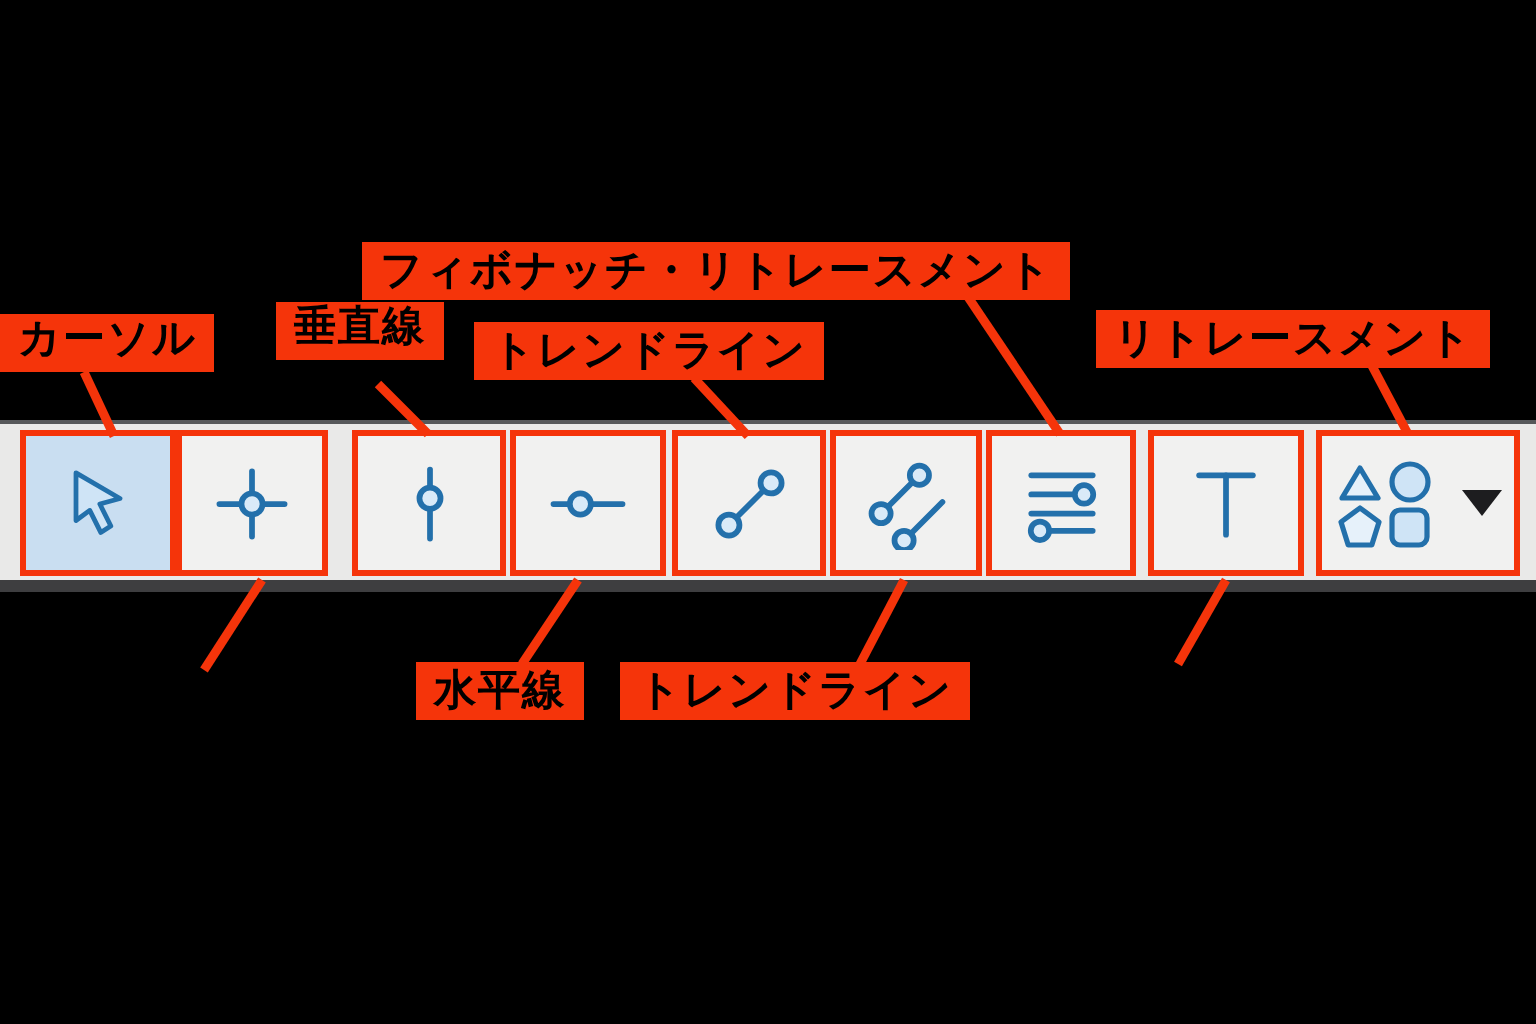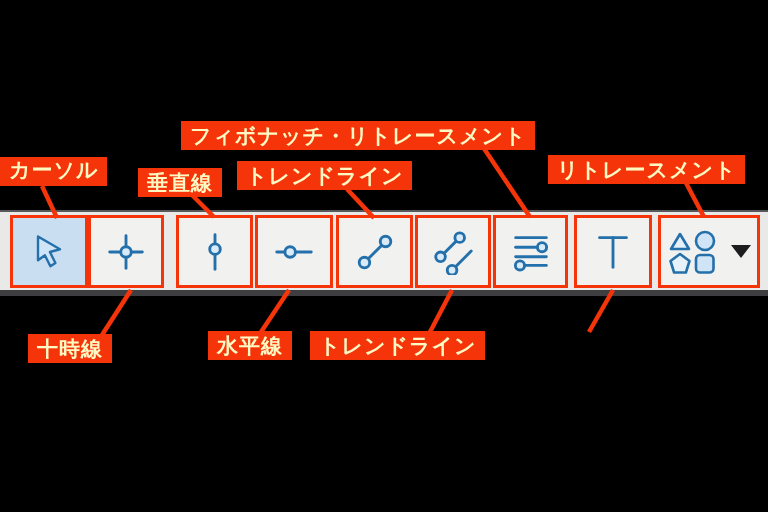--- a/index.html
+++ b/index.html
@@ -24,21 +24,21 @@
   .icon-circle{stroke:#2370ab;stroke-width:3;fill:#d9eaf8;}
   .icon-shape{stroke:#2370ab;stroke-width:2.6;fill:#cfe4f6;stroke-linejoin:round;}
   .icon-shape-light{stroke:#2370ab;stroke-width:2.6;fill:#e6f1fa;stroke-linejoin:round;}
   .caret{
     width:0;height:0;margin-left:10px;
     border-left:10px solid transparent;border-right:10px solid transparent;
     border-top:13px solid #1d1d1f;
   }
   
   .ann-label{
-    position:absolute;background:#f5340a;color:#fef9c3;
+    position:absolute;background:#f5340a;color:#000000;
     font-weight:bold;font-size:21px;line-height:21px;letter-spacing:1px;
     padding:4px 9px;white-space:nowrap;
   }
   #connectors{position:absolute;left:0;top:0;width:768px;height:512px;pointer-events:none;}
   #connectors line{stroke:#f5340a;stroke-width:4.5;}
 </style>
 </head>
 <body>
 
 <div id="canvas">
@@ -125,22 +125,21 @@
     <line x1="347" y1="189" x2="374" y2="218"></line>
     <line x1="483" y1="147" x2="530" y2="217"></line>
     <line x1="685" y1="181" x2="704" y2="217"></line>
     <line x1="102" y1="335" x2="131" y2="290"></line>
     <line x1="261" y1="332" x2="289" y2="290"></line>
     <line x1="430" y1="332" x2="452" y2="290"></line>
     <line x1="589" y1="332" x2="613" y2="290"></line>
   </svg>
 
   <div class="ann-label" style="left:0;top:157px;font-family:Liberation Mono, monospace;">カーソル</div>
-  <div class="ann-label" style="left:138px;top:168px;">垂直線</div>
+  <div class="ann-label" style="left:138px;top:151px;font-family:Liberation Mono, monospace;">垂直線</div>
   <div class="ann-label" style="left:237px;top:161px;">トレンドライン</div>
   <div class="ann-label" style="left:181px;top:121px;">フィボナッチ・リトレースメント</div>
   <div class="ann-label" style="left:548px;top:155px;">リトレースメント</div>
 
-  <div class="ann-label" style="left:28px;top:334px;">十時線</div>
   <div class="ann-label" style="left:208px;top:331px;">水平線</div>
   <div class="ann-label" style="left:310px;top:331px;">トレンドライン</div>
 
 </div>
 
 </body></html>

